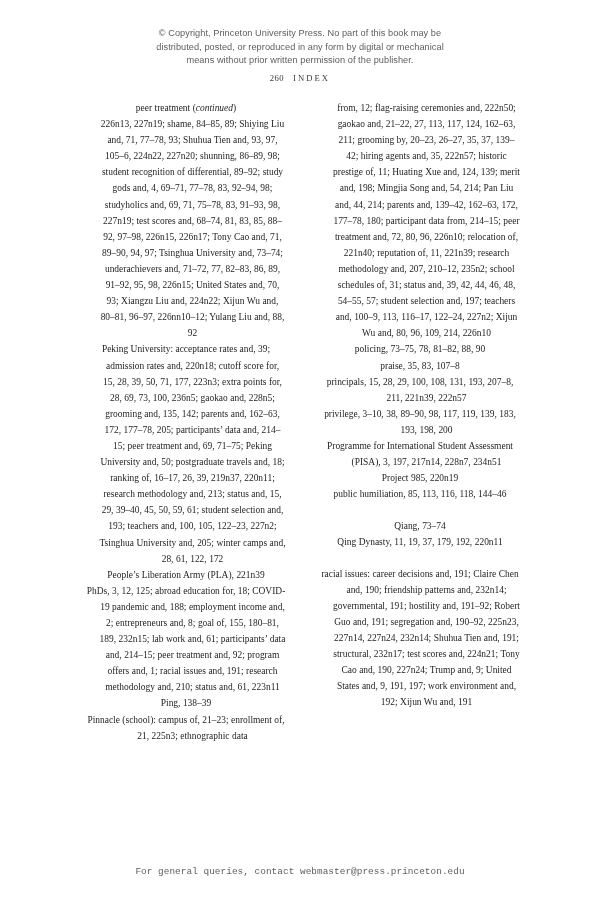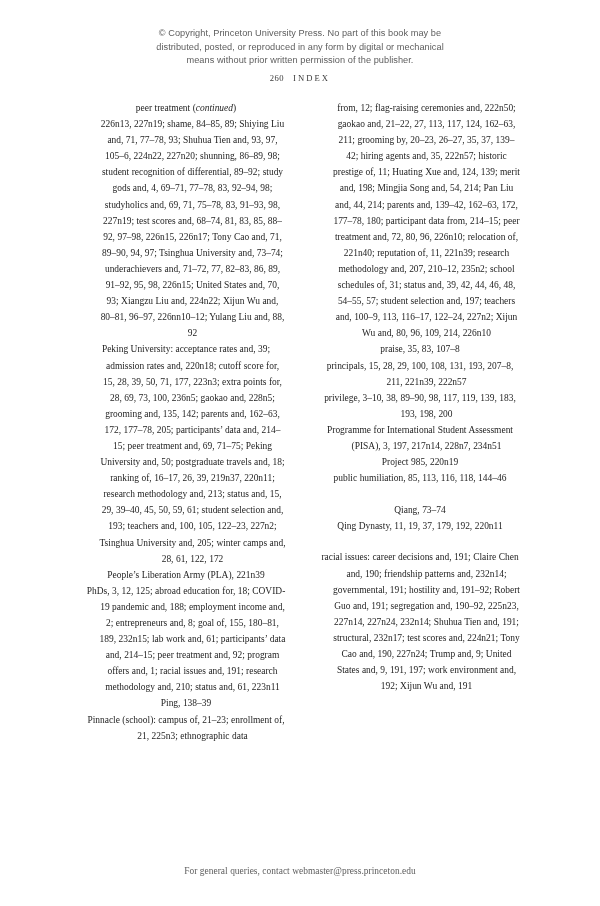--- a/index.html
+++ b/index.html
@@ -86,21 +86,21 @@
   .entry.gap { margin-top: 15.5px; }
   .entry i { font-style: italic; }
 
   
   .footer {
     position: absolute;
     left: 0;
     top: 850px;
     width: 600px;
     text-align: center;
-    font-family: Liberation Serif, serif;
+    font-family: Liberation Mono, monospace;
     font-size: 9.4px;
     color: #5d5d5d;
     letter-spacing: 0.05px;
   }
 </style>
 </head>
 <body>
 
 <div class="page">
 
@@ -121,20 +121,21 @@
       <p class="entry" style="padding-left:13px;text-indent:0">226n13, 227n19; shame, 84–85, 89; Shiying Liu and, 71, 77–78, 93; Shuhua Tien and, 93, 97, 105–6, 224n22, 227n20; shunning, 86–89, 98; student recognition of differential, 89–92; study gods and, 4, 69–71, 77–78, 83, 92–94, 98; studyholics and, 69, 71, 75–78, 83, 91–93, 98, 227n19; test scores and, 68–74, 81, 83, 85, 88–92, 97–98, 226n15, 226n17; Tony Cao and, 71, 89–90, 94, 97; Tsinghua University and, 73–74; underachievers and, 71–72, 77, 82–83, 86, 89, 91–92, 95, 98, 226n15; United States and, 70, 93; Xiangzu Liu and, 224n22; Xijun Wu and, 80–81, 96–97, 226nn10–12; Yulang Liu and, 88, 92</p>
       <p class="entry">Peking University: acceptance rates and, 39; admission rates and, 220n18; cutoff score for, 15, 28, 39, 50, 71, 177, 223n3; extra points for, 28, 69, 73, 100, 236n5; gaokao and, 228n5; grooming and, 135, 142; parents and, 162–63, 172, 177–78, 205; participants’ data and, 214–15; peer treatment and, 69, 71–75; Peking University and, 50; postgraduate travels and, 18; ranking of, 16–17, 26, 39, 219n37, 220n11; research methodology and, 213; status and, 15, 29, 39–40, 45, 50, 59, 61; student selection and, 193; teachers and, 100, 105, 122–23, 227n2; Tsinghua University and, 205; winter camps and, 28, 61, 122, 172</p>
       <p class="entry">People’s Liberation Army (PLA), 221n39</p>
       <p class="entry">PhDs, 3, 12, 125; abroad education for, 18; COVID-19 pandemic and, 188; employment income and, 2; entrepreneurs and, 8; goal of, 155, 180–81, 189, 232n15; lab work and, 61; participants’ data and, 214–15; peer treatment and, 92; program offers and, 1; racial issues and, 191; research methodology and, 210; status and, 61, 223n11</p>
       <p class="entry">Ping, 138–39</p>
       <p class="entry">Pinnacle (school): campus of, 21–23; enrollment of, 21, 225n3; ethnographic data</p>
     </div>
 
     <div class="col col-right">
       <p class="entry" style="padding-left:13px;text-indent:0">from, 12; flag-raising ceremonies and, 222n50; gaokao and, 21–22, 27, 113, 117, 124, 162–63, 211; grooming by, 20–23, 26–27, 35, 37, 139–42; hiring agents and, 35, 222n57; historic prestige of, 11; Huating Xue and, 124, 139; merit and, 198; Mingjia Song and, 54, 214; Pan Liu and, 44, 214; parents and, 139–42, 162–63, 172, 177–78, 180; participant data from, 214–15; peer treatment and, 72, 80, 96, 226n10; relocation of, 221n40; reputation of, 11, 221n39; research methodology and, 207, 210–12, 235n2; school schedules of, 31; status and, 39, 42, 44, 46, 48, 54–55, 57; student selection and, 197; teachers and, 100–9, 113, 116–17, 122–24, 227n2; Xijun Wu and, 80, 96, 109, 214, 226n10</p>
+      <p class="entry">policing, 73–75, 78, 81–82, 88, 90</p>
       <p class="entry">praise, 35, 83, 107–8</p>
       <p class="entry">principals, 15, 28, 29, 100, 108, 131, 193, 207–8, 211, 221n39, 222n57</p>
       <p class="entry">privilege, 3–10, 38, 89–90, 98, 117, 119, 139, 183, 193, 198, 200</p>
       <p class="entry">Programme for International Student Assessment (PISA), 3, 197, 217n14, 228n7, 234n51</p>
       <p class="entry">Project 985, 220n19</p>
       <p class="entry">public humiliation, 85, 113, 116, 118, 144–46</p>
       <p class="entry gap">Qiang, 73–74</p>
       <p class="entry">Qing Dynasty, 11, 19, 37, 179, 192, 220n11</p>
       <p class="entry gap">racial issues: career decisions and, 191; Claire Chen and, 190; friendship patterns and, 232n14; governmental, 191; hostility and, 191–92; Robert Guo and, 191; segregation and, 190–92, 225n23, 227n14, 227n24, 232n14; Shuhua Tien and, 191; structural, 232n17; test scores and, 224n21; Tony Cao and, 190, 227n24; Trump and, 9; United States and, 9, 191, 197; work environment and, 192; Xijun Wu and, 191</p>
     </div>

